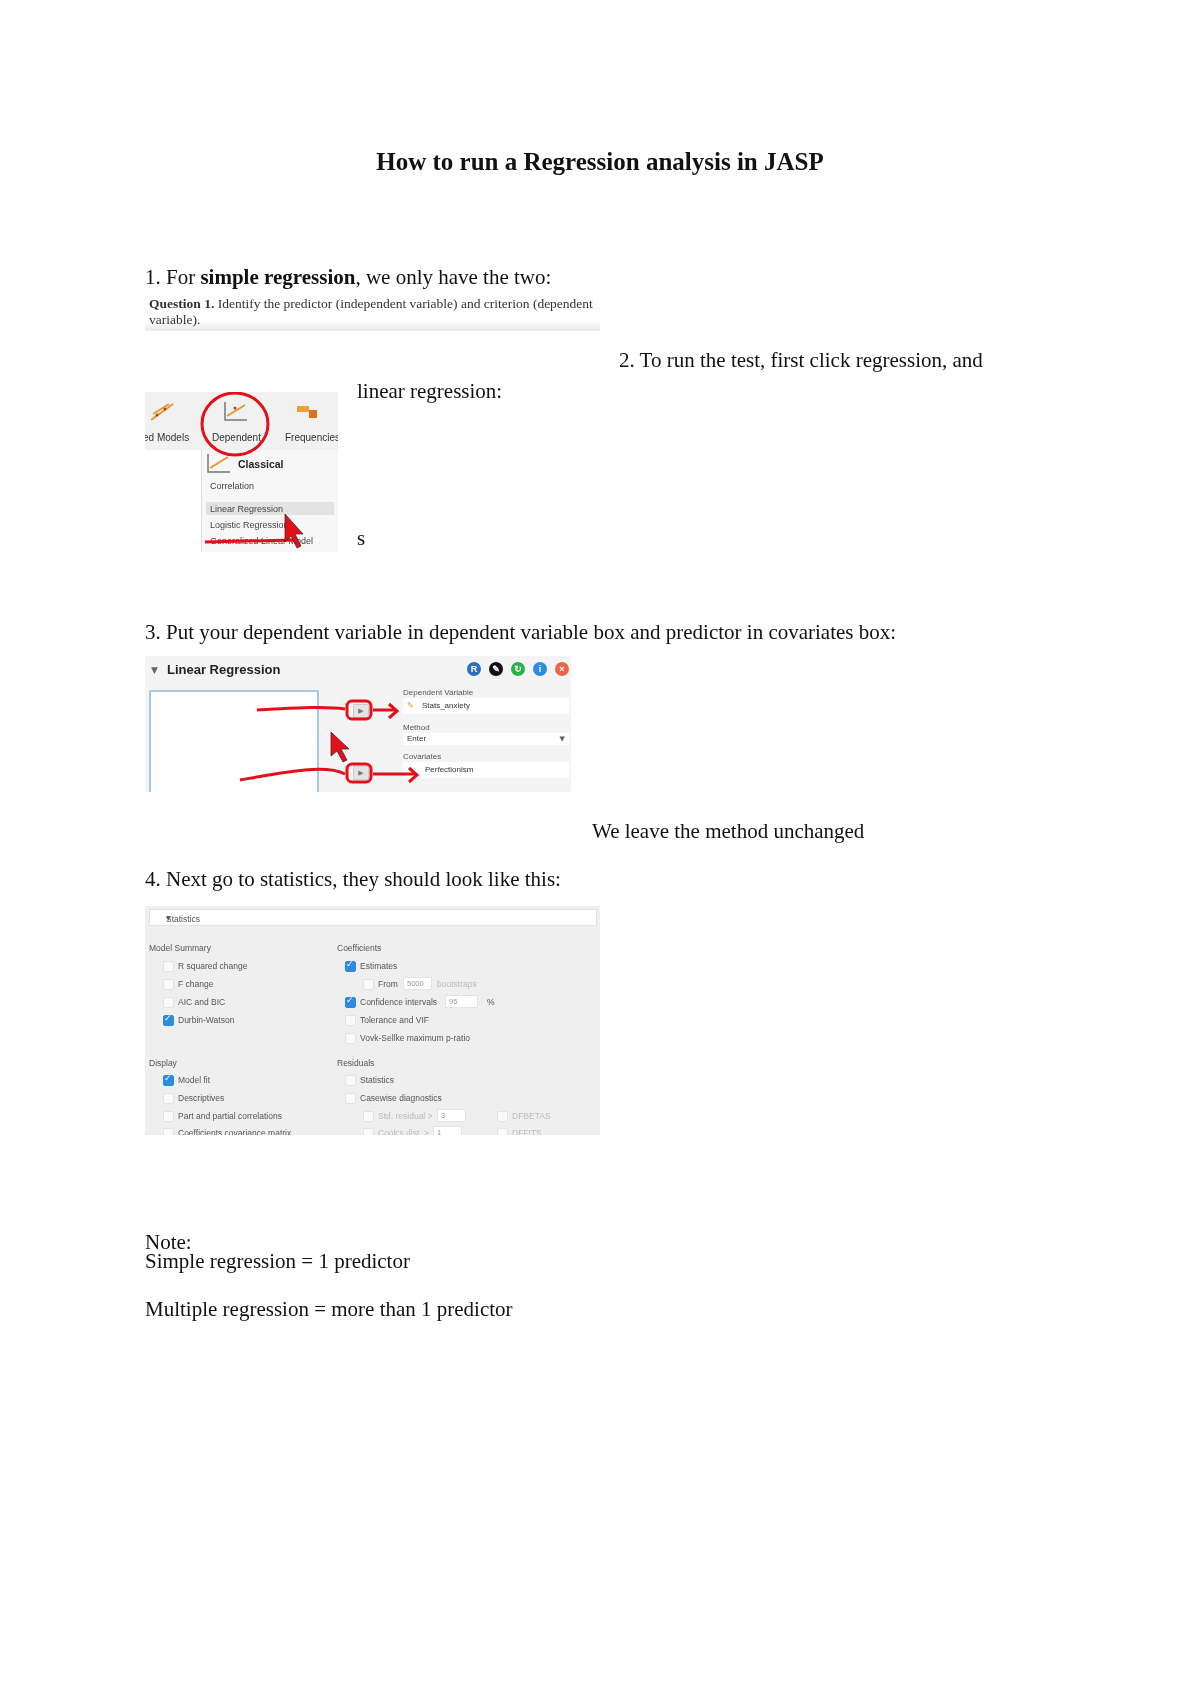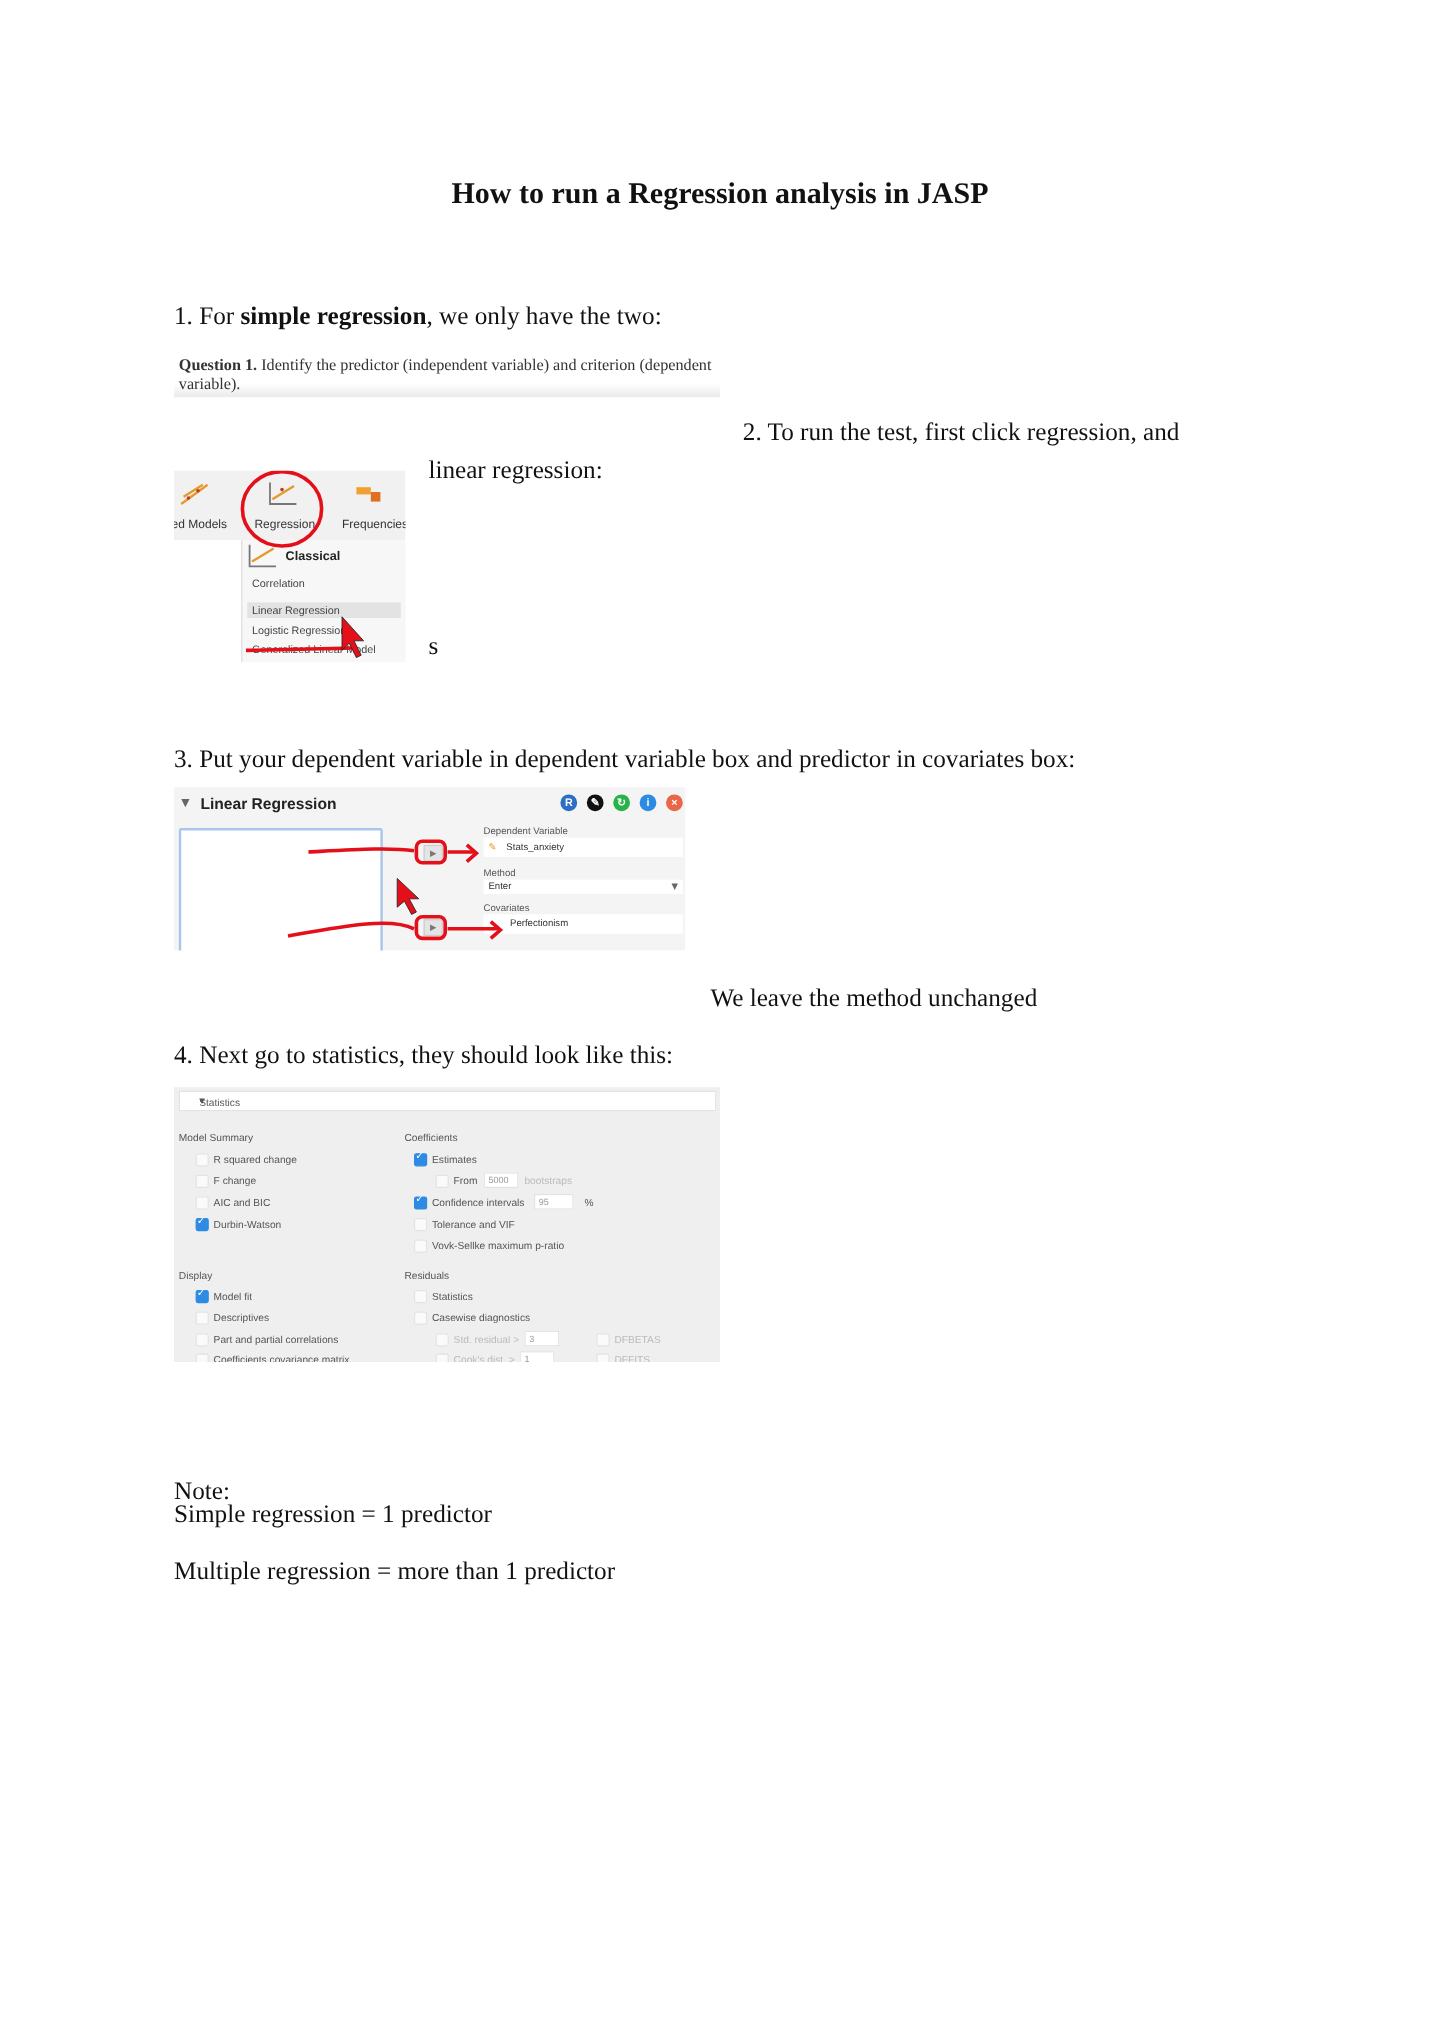--- a/index.html
+++ b/index.html
@@ -60,21 +60,21 @@
 
   svg.overlay { position:absolute; left:0; top:0; pointer-events:none; }
 </style>
 </head>
 <body>
 
 <div class="page">
 
   <div class="abs title">How to run a Regression analysis in JASP</div>
 
-  <div class="abs para" style="left:145px; top:250px;">
+  <div class="abs para" style="left:145px; top:264px;">
     <span>1. For </span><b>simple regression</b><span>, we only have the two:</span>
   </div>
 
   <div class="abs q1">
     <div style="padding:3px 4px 0 4px; white-space:nowrap;">
       <b>Question 1.</b><span> Identify the predictor (independent variable) and criterion (dependent</span>
     </div>
     <div style="padding:0 4px;">variable).</div>
   </div>
 
@@ -89,21 +89,21 @@
           <path d="M4 14 L20 4" stroke="#e59a2c" stroke-width="2"></path>
         <circle cx="8" cy="15" r="1.5" fill="#c0392b"></circle>
           <circle cx="16" cy="9" r="1.5" fill="#c0392b"></circle>
       </svg>
       <span class="rib-label" style="left:-2px;">ed Models</span>
       <svg class="rib-icon" style="left:78px;" viewBox="0 0 26 22">
         <path d="M2 2 L2 20 L24 20" stroke="#777" stroke-width="1.5" fill="none"></path>
         <path d="M4 16 L22 5" stroke="#e59a2c" stroke-width="2"></path>
         <circle cx="12" cy="8" r="1.5" fill="#c0392b"></circle>
       </svg>
-      <span class="rib-label" style="left:67px;">Regression</span>
+      <span class="rib-label" style="left:67px;">Dependent</span>
       <svg class="rib-icon" style="left:150px;" viewBox="0 0 26 22">
         <rect x="2" y="6" width="12" height="6" fill="#f0a030"></rect>
           <rect x="14" y="10" width="8" height="8" fill="#e07020"></rect>
       </svg>
       <span class="rib-label" style="left:140px;">Frequencies</span>
     </div>
     <div class="dropdown">
       <svg style="position:absolute; left:4px; top:2px;" width="26" height="22" viewBox="0 0 26 22">
         <path d="M2 2 L2 20 L24 20" stroke="#777" stroke-width="1.5" fill="none"></path>
         <path d="M4 16 L22 5" stroke="#e59a2c" stroke-width="2"></path>

